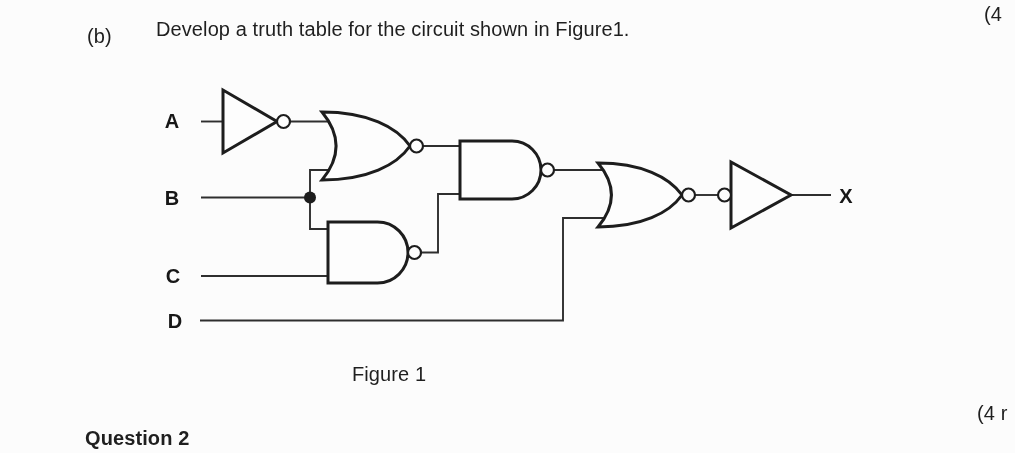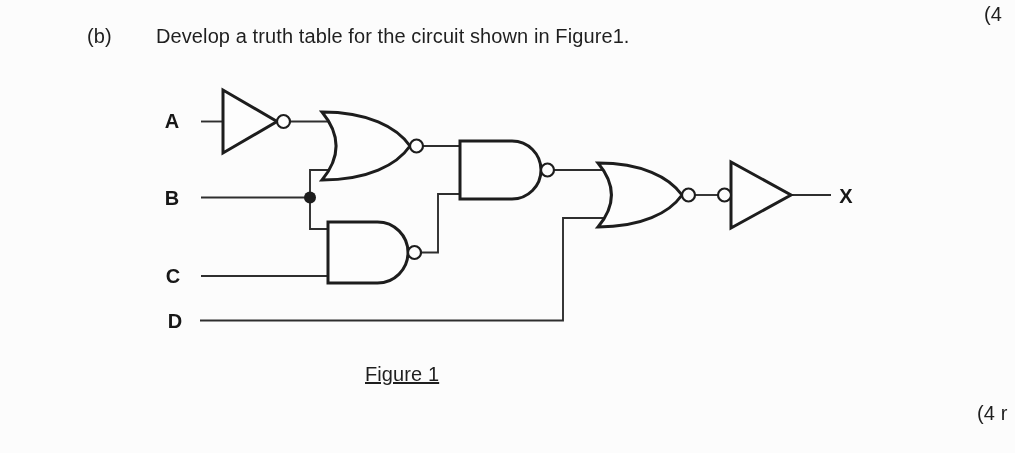--- a/index.html
+++ b/index.html
@@ -18,21 +18,21 @@
   .bold{font-weight:bold;}
   #circuit-svg{position:absolute;left:0;top:0;}
 </style>
 </head>
 <body>
 
 <div class="page">
 
   <div class="txt" style="left:87px;top:25px;">(b)</div>
 
-  <div class="txt" style="left:156px;top:25px;">Develop a truth table for the circuit shown in Figure1.</div>
+  <div class="txt" style="left:156px;top:18px;">Develop a truth table for the circuit shown in Figure1.</div>
 
   <div class="txt" style="left:984px;top:3px;">(4</div>
 
   <svg id="circuit-svg" width="1015" height="453">
       <polyline points="201,121.5 224,121.5" fill="none" stroke="#2e2e2e" stroke-width="1.9"></polyline>
       <polyline points="290,121.5 342,121.5" fill="none" stroke="#2e2e2e" stroke-width="1.9"></polyline>
       <polyline points="201,197.5 310,197.5" fill="none" stroke="#2e2e2e" stroke-width="1.9"></polyline>
       <polyline points="310,197.5 310,170 342,170" fill="none" stroke="#2e2e2e" stroke-width="1.9"></polyline>
       <polyline points="310,197.5 310,229 346,229" fill="none" stroke="#2e2e2e" stroke-width="1.9"></polyline>
       <polyline points="201,276 346,276" fill="none" stroke="#2e2e2e" stroke-width="1.9"></polyline>
@@ -55,18 +55,19 @@
       <circle cx="688.5" cy="195" r="6.5" fill="#fdfdfd" stroke="#1d1d1d" stroke-width="2.2"></circle>
       <path d="M 731 162 L 731 228 L 791 195 Z" fill="#fdfdfd" stroke="#1d1d1d" stroke-width="3" stroke-linejoin="miter"></path>
       <circle cx="724.5" cy="195" r="6.5" fill="#fdfdfd" stroke="#1d1d1d" stroke-width="2.2"></circle>
       <text x="172" y="121" text-anchor="middle" dominant-baseline="central" font-size="20px" font-weight="bold" font-family="&quot;Liberation Sans&quot;, sans-serif" fill="#171717">A</text>
       <text x="172" y="198" text-anchor="middle" dominant-baseline="central" font-size="20px" font-weight="bold" font-family="&quot;Liberation Sans&quot;, sans-serif" fill="#171717">B</text>
       <text x="173" y="276" text-anchor="middle" dominant-baseline="central" font-size="20px" font-weight="bold" font-family="&quot;Liberation Sans&quot;, sans-serif" fill="#171717">C</text>
       <text x="175" y="321" text-anchor="middle" dominant-baseline="central" font-size="20px" font-weight="bold" font-family="&quot;Liberation Sans&quot;, sans-serif" fill="#171717">D</text>
       <text x="846" y="196" text-anchor="middle" dominant-baseline="central" font-size="20px" font-weight="bold" font-family="&quot;Liberation Sans&quot;, sans-serif" fill="#171717">X</text>
     </svg>
 
-  <div class="txt" style="left:365px;top:363px;text-decoration:underline;">Figure 1</div>
+  <div class="txt" style="left:352px;top:363px;">Figure 1</div>
 
   <div class="txt" style="left:977px;top:402px;">(4 r</div>
 
+  <div class="txt bold" style="left:85px;top:427px;">Question 2</div>
 
 </div>
 
 </body></html>

